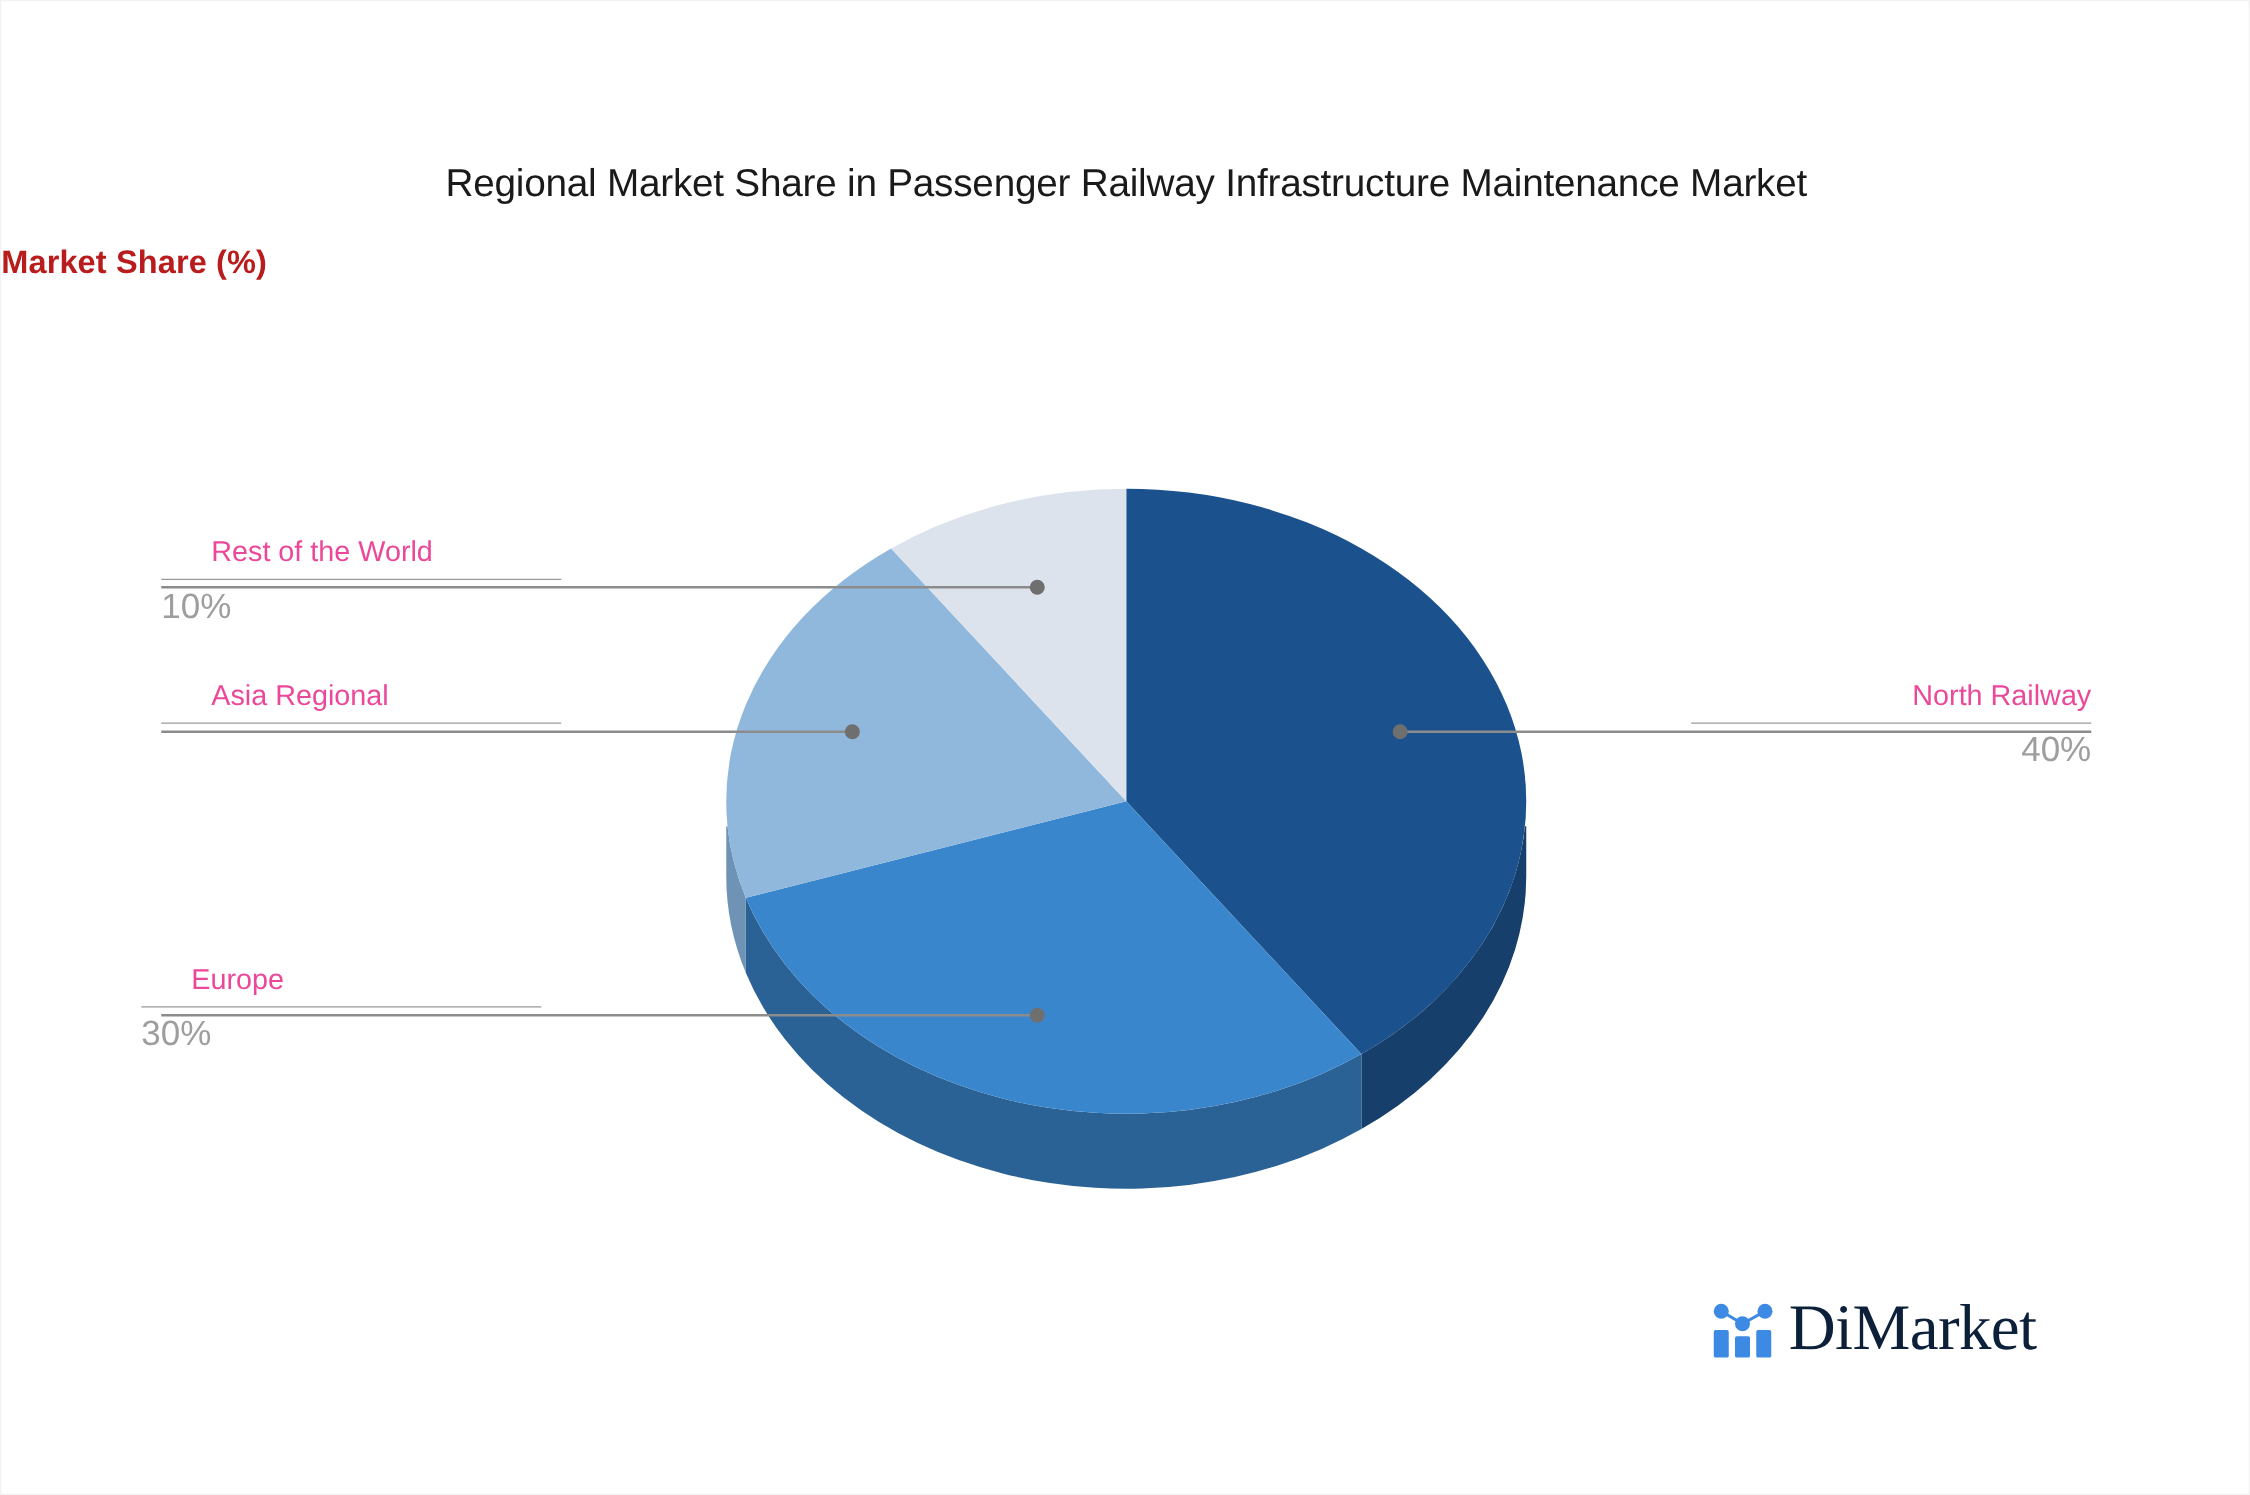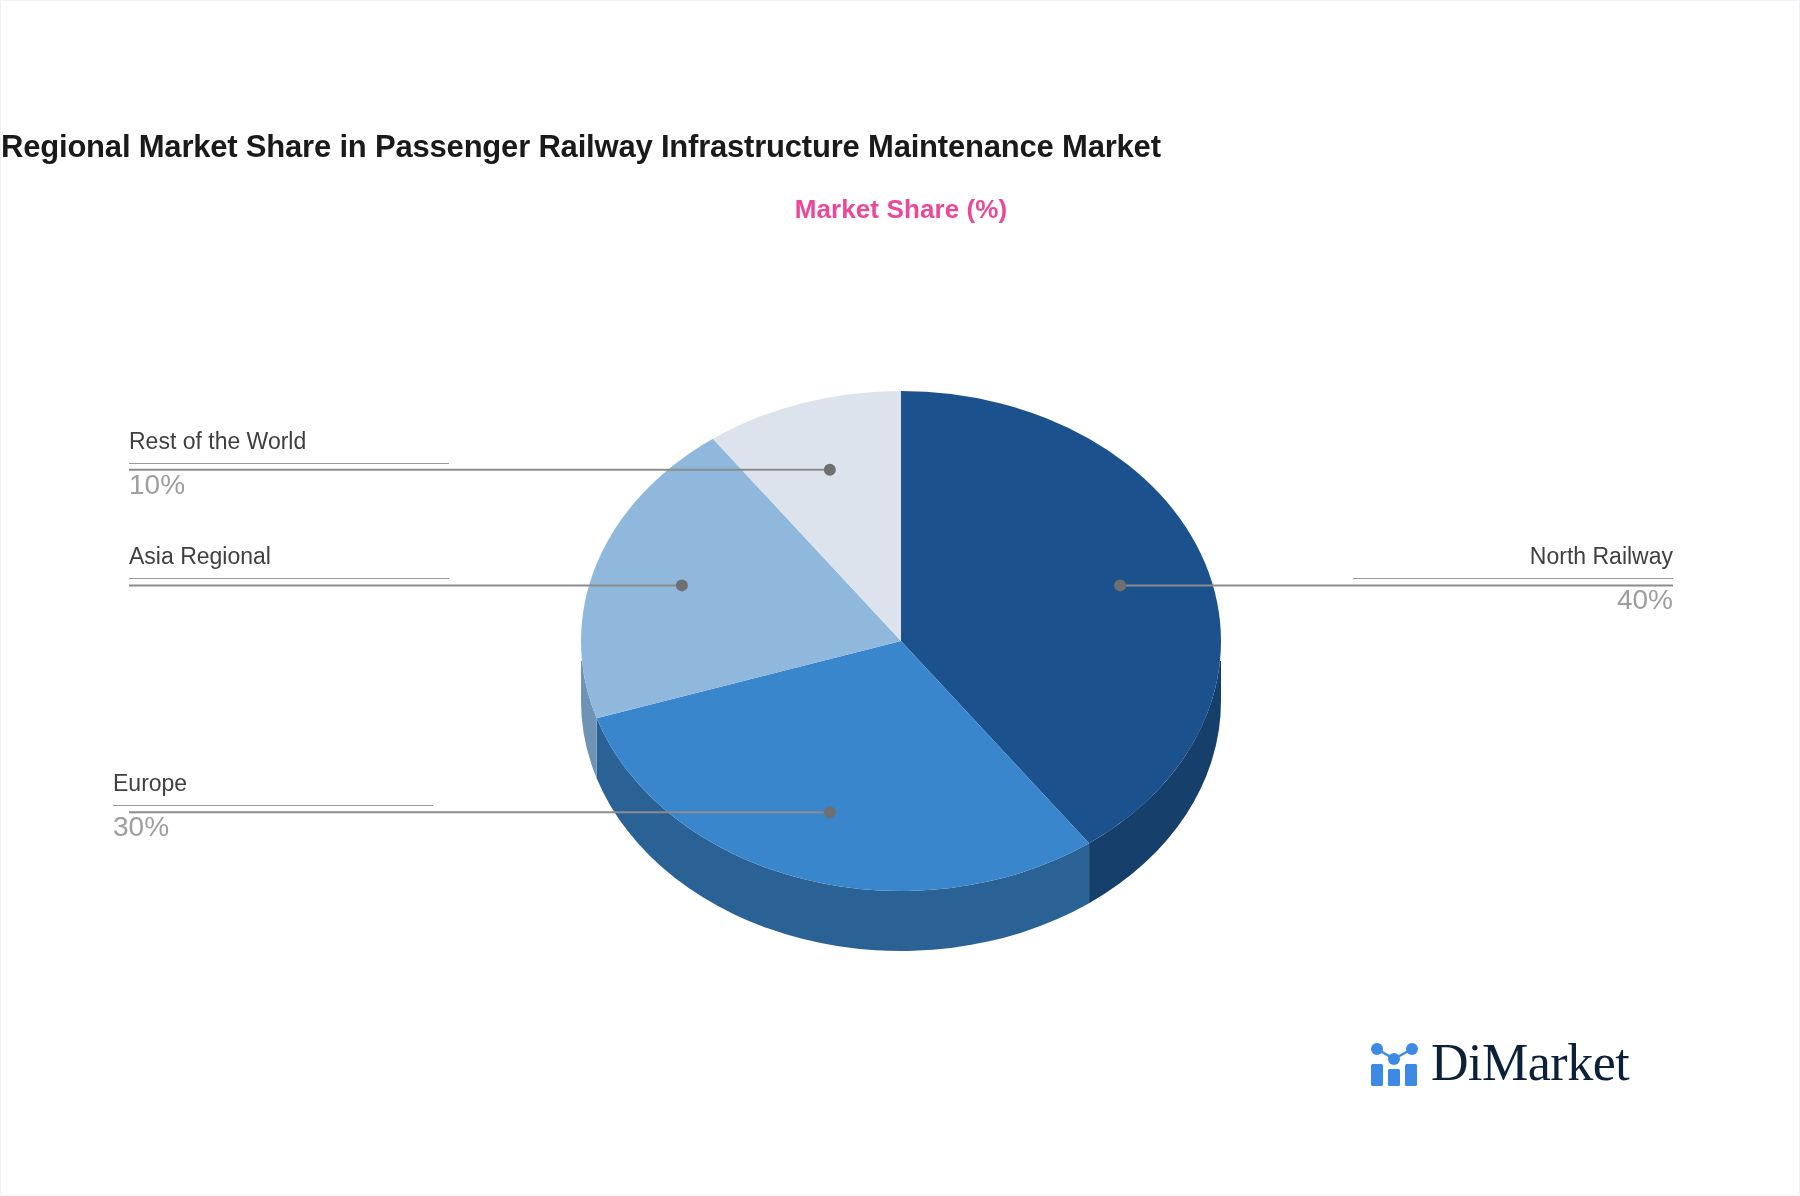--- a/index.html
+++ b/index.html
@@ -22,58 +22,60 @@
     border: 1px solid #f2f2f4;
   }
 
   
   #chart-title {
     position: absolute;
     left: 0;
     top: 130;
     top: 128px;
     width: 1800px;
+    text-align: center;
     font-size: 31px;
-    font-weight: bold;
+    font-weight: normal;
     color: #1a1a1a;
     letter-spacing: -0.2px;
     white-space: nowrap;
   }
   #chart-subtitle {
     position: absolute;
     left: 0;
     top: 193px;
     width: 1800px;
-    text-align: center;
+    text-align: left;
     font-size: 26px;
     font-weight: bold;
-    color: #ec4899;
+    color: #b91c1c;
     letter-spacing: 0.1px;
     white-space: nowrap;
   }
 
   
   #pie-area {
     position: absolute;
     left: 0;
     top: 0;
     width: 1800px;
     height: 1196px;
   }
 
   
   .callout {
     position: absolute;
     width: 320px;
   }
   .callout .cl-name {
     font-size: 23px;
-    color: #404040;
+    color: #ec4899;
     line-height: 30px;
     white-space: nowrap;
+    margin-left: 40px;
   }
   .callout .cl-rule {
     height: 1px;
     background: #9a9a9a;
     margin: 7px 0 6px 0;
   }
   .callout .cl-value {
     font-size: 28px;
     color: #9e9e9e;
     line-height: 30px;

